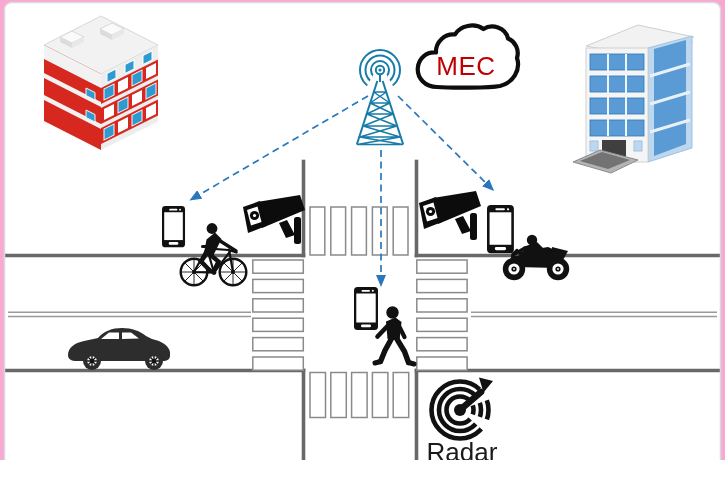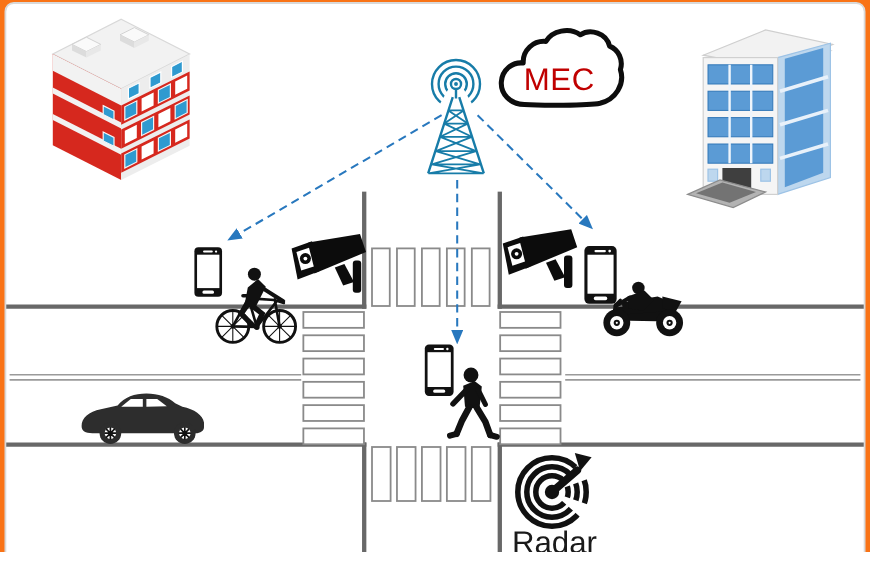--- a/index.html
+++ b/index.html
@@ -1,16 +1,16 @@
 <!DOCTYPE html>
 <html><head>
 <meta charset="utf-8">
 <style>
   html,body{margin:0;padding:0;background:#fff;}
-  #stage{position:relative;width:725px;height:460px;background:#f97316;overflow:hidden;
+  #stage{position:relative;width:725px;height:460px;background:#f9a8d4;overflow:hidden;
          font-family:"Liberation Sans",sans-serif;}
   svg{display:block;}
   .road{stroke:#686868;stroke-width:3.6;stroke-linecap:square;fill:none;}
   .mid{stroke:#9a9a9a;stroke-width:1.4;fill:none;}
   .cw{fill:#ffffff;stroke:#8a8a8a;stroke-width:1.5;}
   .twr{stroke:#177CA8;fill:none;}
   .dash{stroke:#2878BE;stroke-width:1.7;fill:none;stroke-dasharray:7 4.5;}
   .blk{fill:#111;}
   .sil{stroke:#111;fill:none;stroke-linecap:round;}
   .mec-text{font-size:26px;fill:#C00000;letter-spacing:.5px;}

